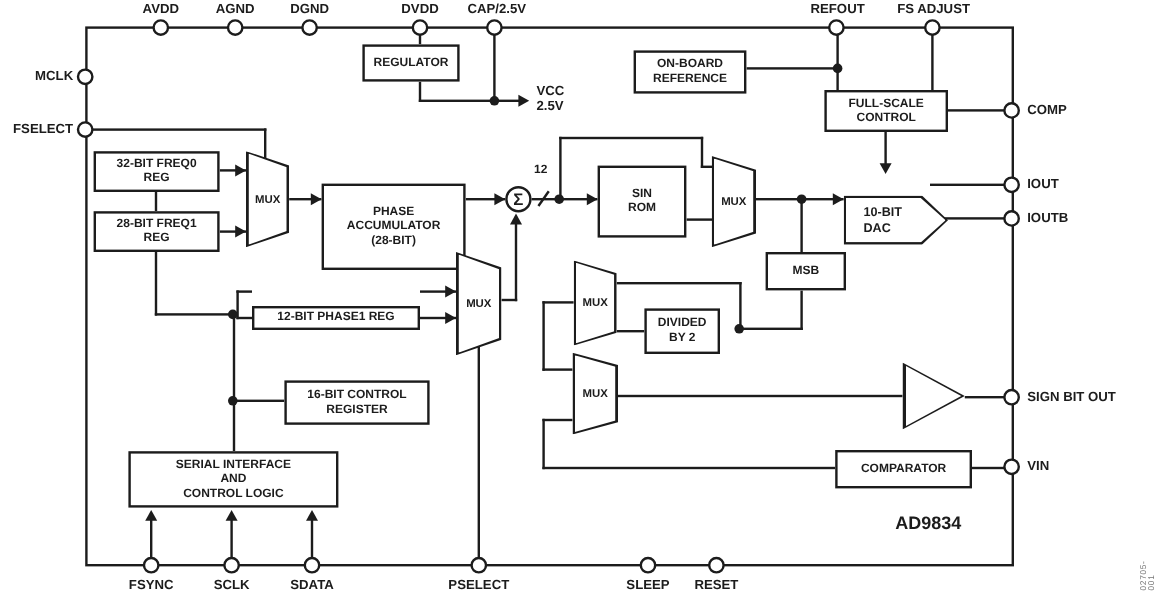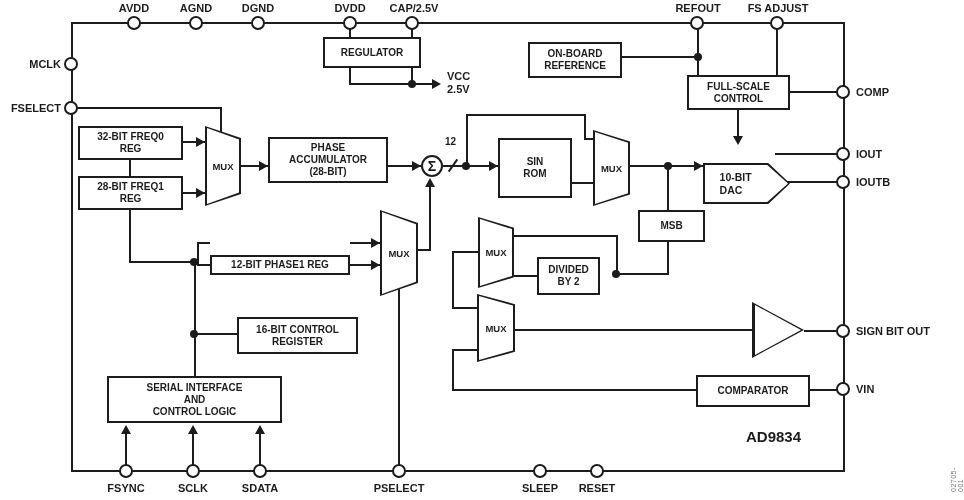--- a/index.html
+++ b/index.html
@@ -140,30 +140,30 @@
 
   <div class="hl" style="left:810px;top:389px;width:33px;"></div>
 
   <div class="vl" style="left:125px;top:432px;height:38px;"></div>
   <div class="arr-u" style="left:121px;top:425px;"></div>
   <div class="vl" style="left:192px;top:432px;height:38px;"></div>
   <div class="arr-u" style="left:188px;top:425px;"></div>
   <div class="vl" style="left:259px;top:432px;height:38px;"></div>
   <div class="arr-u" style="left:255px;top:425px;"></div>
 
-  <div class="box" style="left:302px;top:37px;width:98px;height:31px;margin-left:21px;">REGULATOR</div>
+  <div class="box" style="left:302px;top:37px;width:81px;height:31px;">REGULATOR</div>
   <div class="box" style="left:528px;top:42px;width:94px;height:36px;">ON-BOARD
 REFERENCE</div>
   <div class="box" style="left:687px;top:75px;width:103px;height:35px;">FULL-SCALE
 CONTROL</div>
   <div class="box" style="left:78px;top:126px;width:105px;height:34px;">32-BIT FREQ0
 REG</div>
   <div class="box" style="left:78px;top:176px;width:105px;height:34px;">28-BIT FREQ1
 REG</div>
-  <div class="box" style="left:268px;top:137px;width:120px;height:46px;">PHASE
+  <div class="box" style="left:268px;top:153px;width:120px;height:72px;">PHASE
 ACCUMULATOR
 (28-BIT)</div>
   <div class="box" style="left:498px;top:138px;width:74px;height:60px;">SIN
 ROM</div>
   <div class="box" style="left:638px;top:210px;width:67px;height:32px;">MSB</div>
   <div class="box" style="left:537px;top:257px;width:63px;height:38px;">DIVIDED
 BY 2</div>
   <div class="box" style="left:210px;top:255px;width:140px;height:20px;">12-BIT PHASE1 REG</div>
   <div class="box" style="left:237px;top:317px;width:121px;height:37px;">16-BIT CONTROL
 REGISTER</div>

